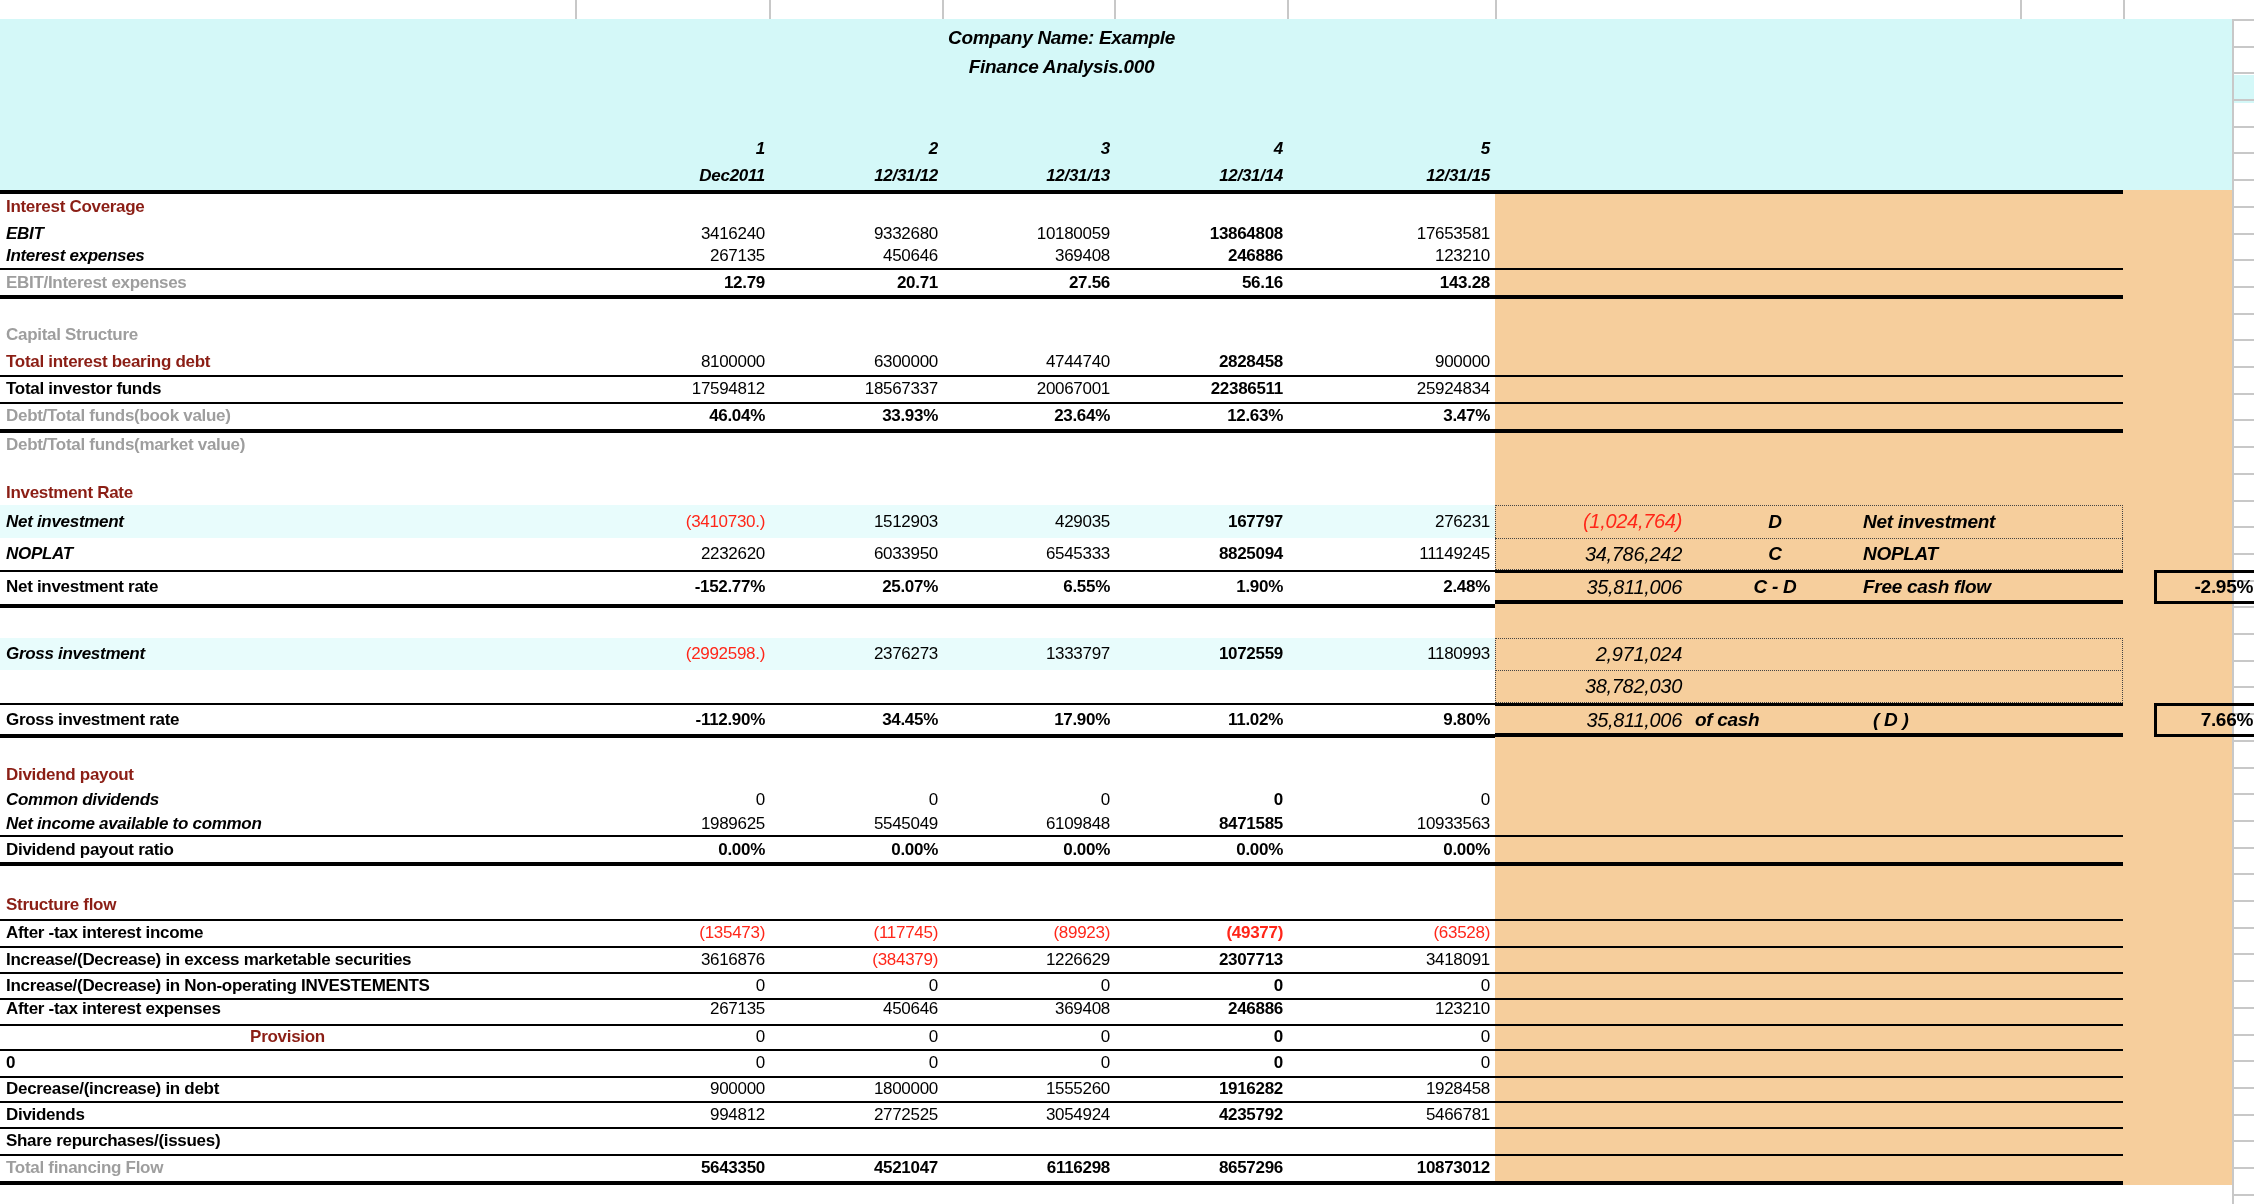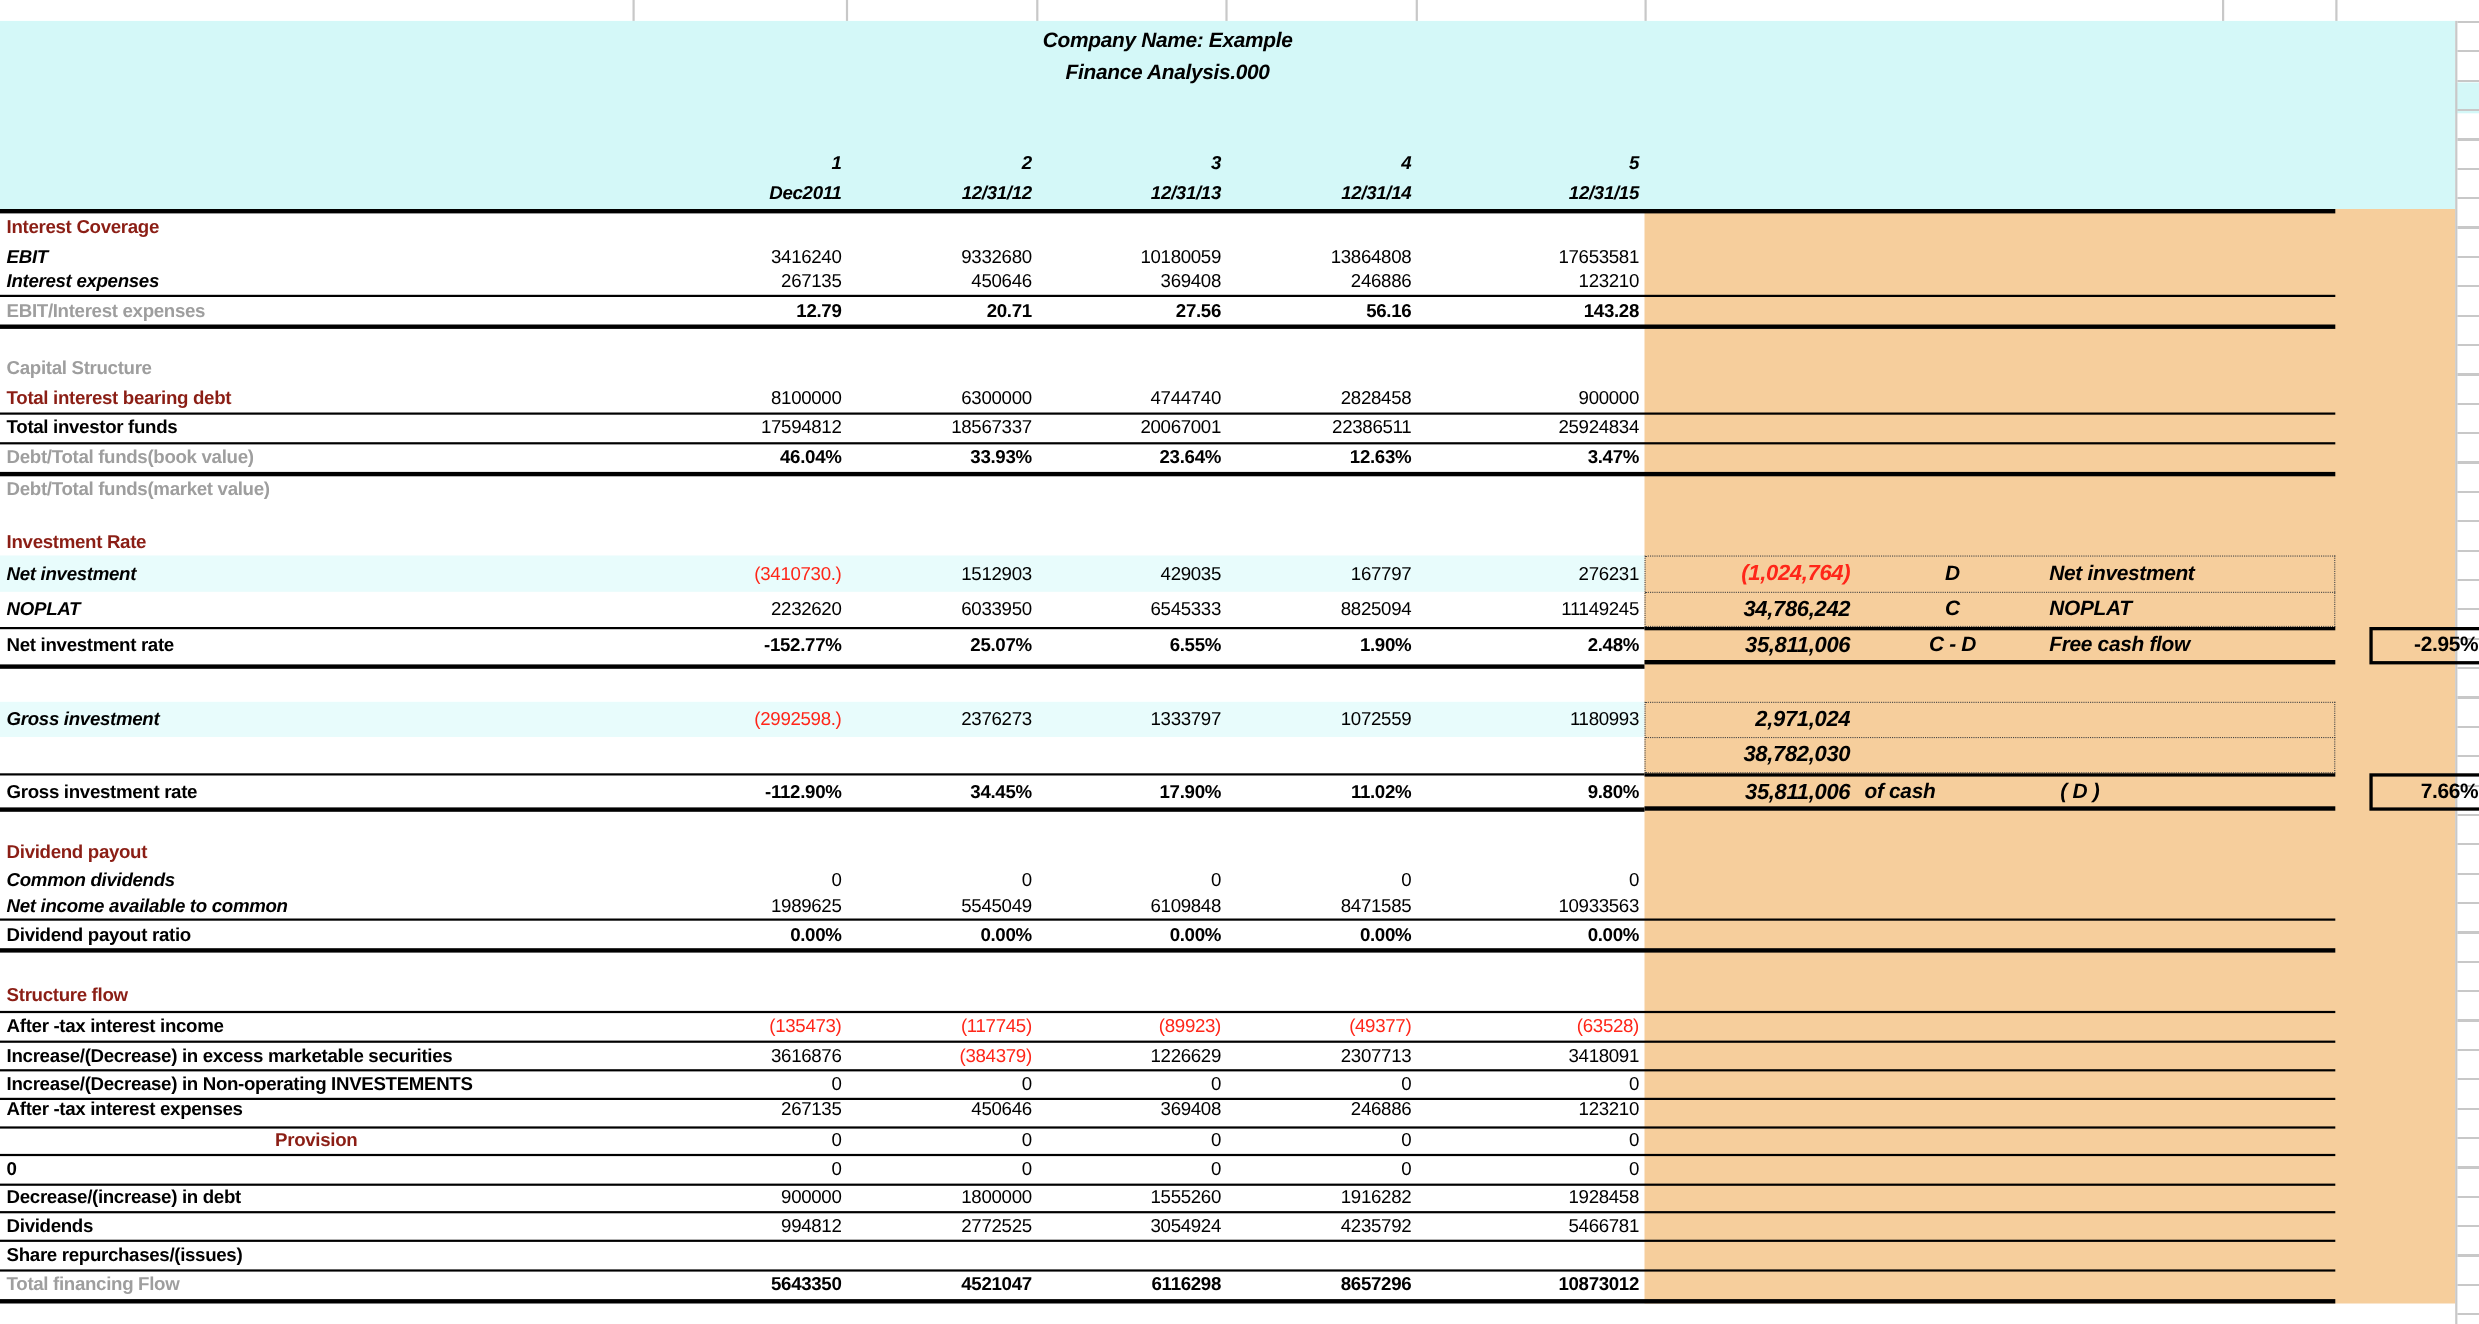--- a/index.html
+++ b/index.html
@@ -26,30 +26,30 @@
   .colhead{position:absolute;text-align:right;font-weight:700;font-style:italic;font-size:17px;display:flex;align-items:center;justify-content:flex-end;}
   
   .row{position:absolute;left:0;width:2254px;}
   .cell{position:absolute;top:0;height:100%;display:flex;align-items:center;font-size:17px;font-weight:700;}
   .lbl{left:6px;width:566px;}
   .lbl-c{left:0;width:575px;justify-content:center;}
   .v{justify-content:flex-end;text-align:right;font-weight:400;}
   .v1{left:595px;width:170px;}
   .v2{left:768px;width:170px;}
   .v3{left:940px;width:170px;}
-  .v4{left:1113px;width:170px;}
+  .v4{left:1113px;width:170px;font-weight:bold;}
   .v5{left:1318px;width:172px;}
   .vb .v{font-weight:700;}
   .r-red .lbl,.r-red .lbl-c{color:#8B1E15;}
   .r-gray .lbl{color:#9E9E9E;}
   .r-it .lbl{font-style:italic;}
   .neg{color:#FF2619 !important;}
   
   .o-row{position:absolute;left:1495px;width:737px;}
-  .o-val{position:absolute;left:5px;width:182px;top:0;height:100%;display:flex;align-items:center;justify-content:flex-end;font-size:20px;font-weight:700;font-style:italic;}
+  .o-val{position:absolute;left:5px;width:182px;top:0;height:100%;display:flex;align-items:center;justify-content:flex-end;font-size:20px;font-weight:400;font-style:italic;}
   .o-letter{position:absolute;left:205px;width:150px;top:0;height:100%;display:flex;align-items:center;justify-content:center;font-size:19px;font-weight:700;font-style:italic;}
   .o-label{position:absolute;left:368px;width:250px;top:0;height:100%;display:flex;align-items:center;font-size:19px;font-weight:700;font-style:italic;}
   .o-of{position:absolute;left:200px;width:120px;top:0;height:100%;display:flex;align-items:center;font-size:19px;font-weight:700;font-style:italic;}
   .o-box{left:1495px;width:628px;border-top:3px solid #000;border-bottom:4px solid #000;box-sizing:border-box;background:transparent;}
   .dotted-box{left:1495px;width:628px;border:1px dotted #444;box-sizing:border-box;}
   .dotted-mid{left:1495px;width:628px;height:1px;border-top:1px dotted #444;}
   .pct-box{left:2123px;width:109px;border:3px solid #000;box-sizing:border-box;display:flex;align-items:center;justify-content:flex-end;padding-right:7px;font-size:19px;font-weight:700;margin-left:31px;}
 </style>
 </head>
 <body>

